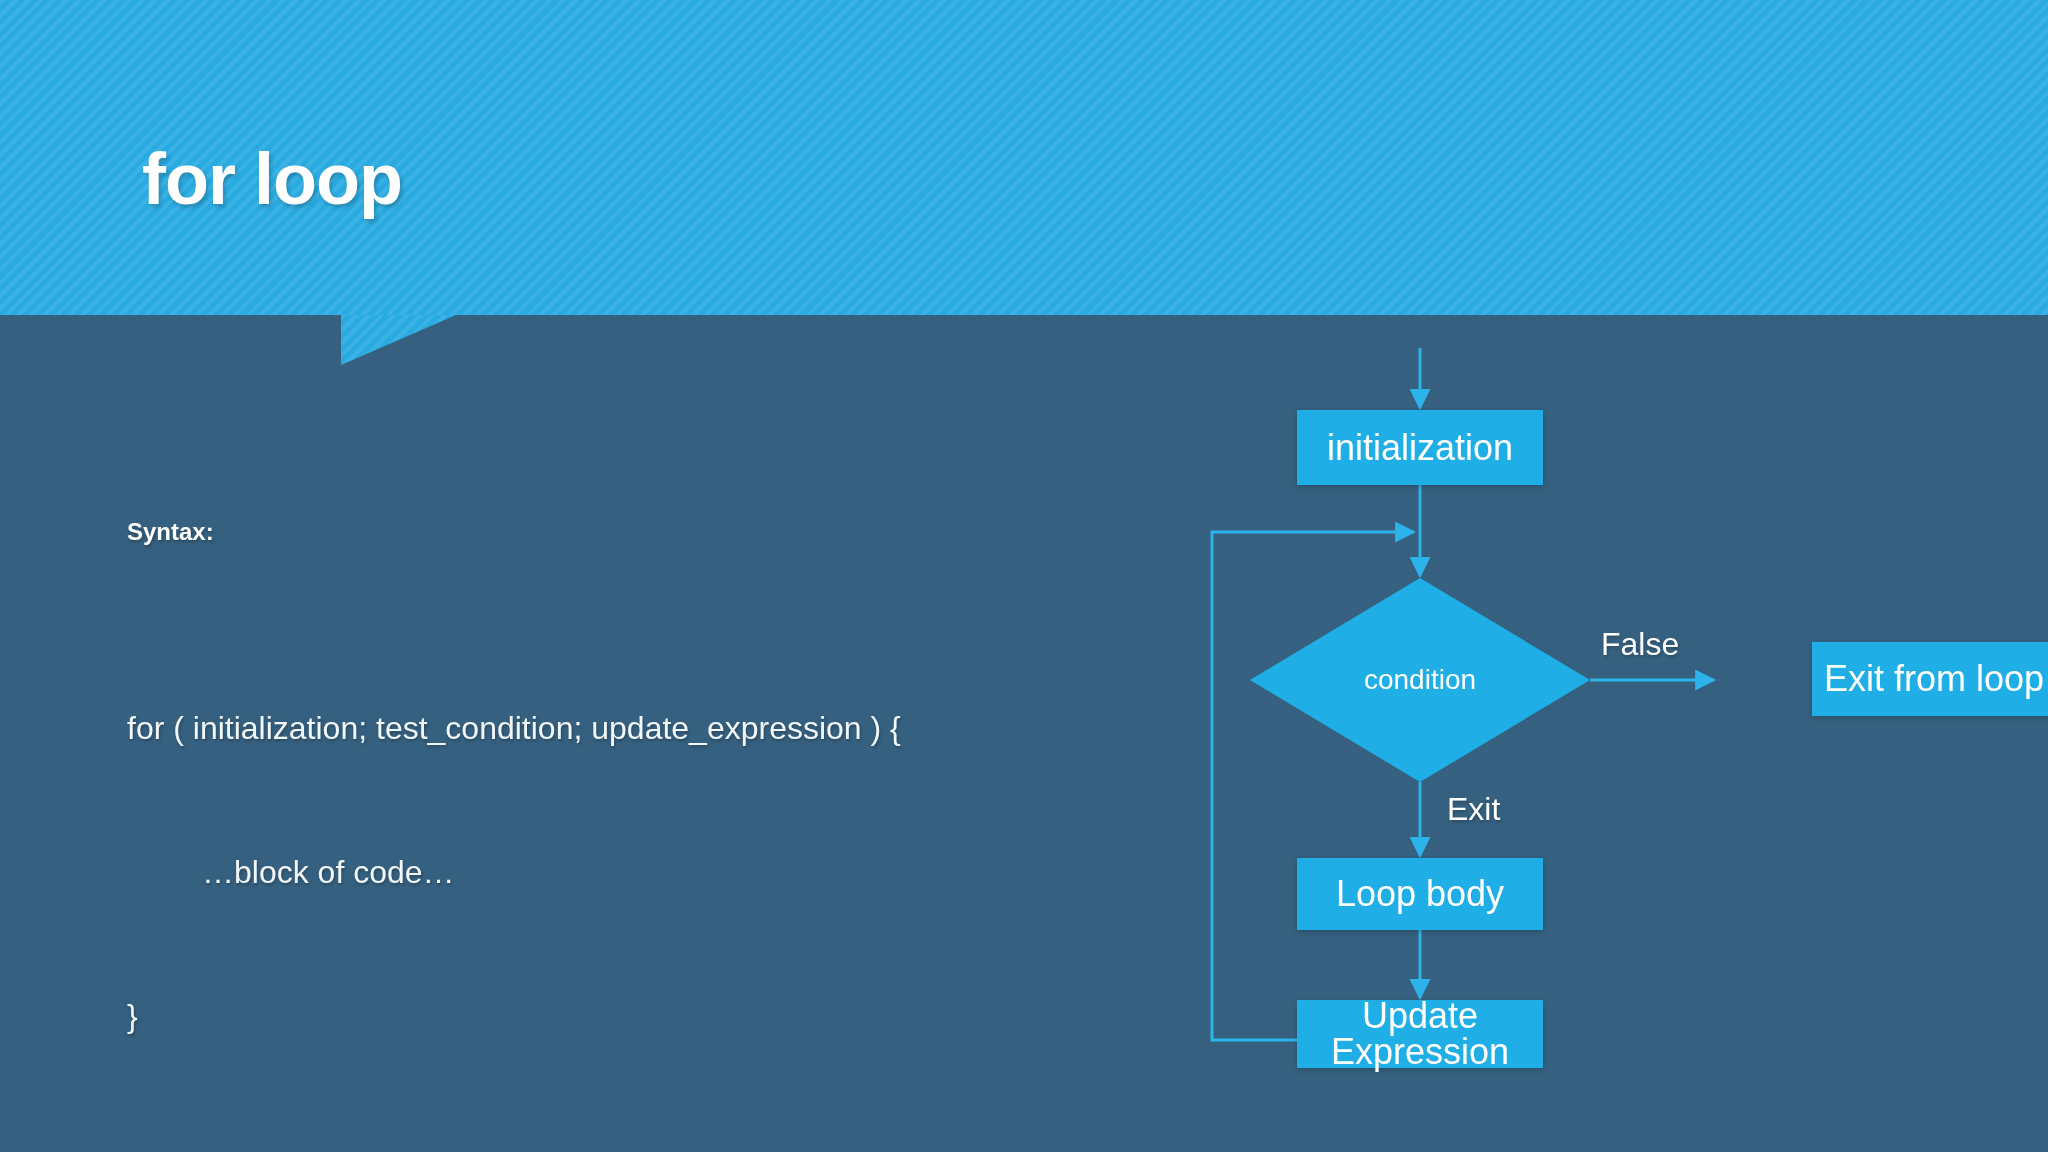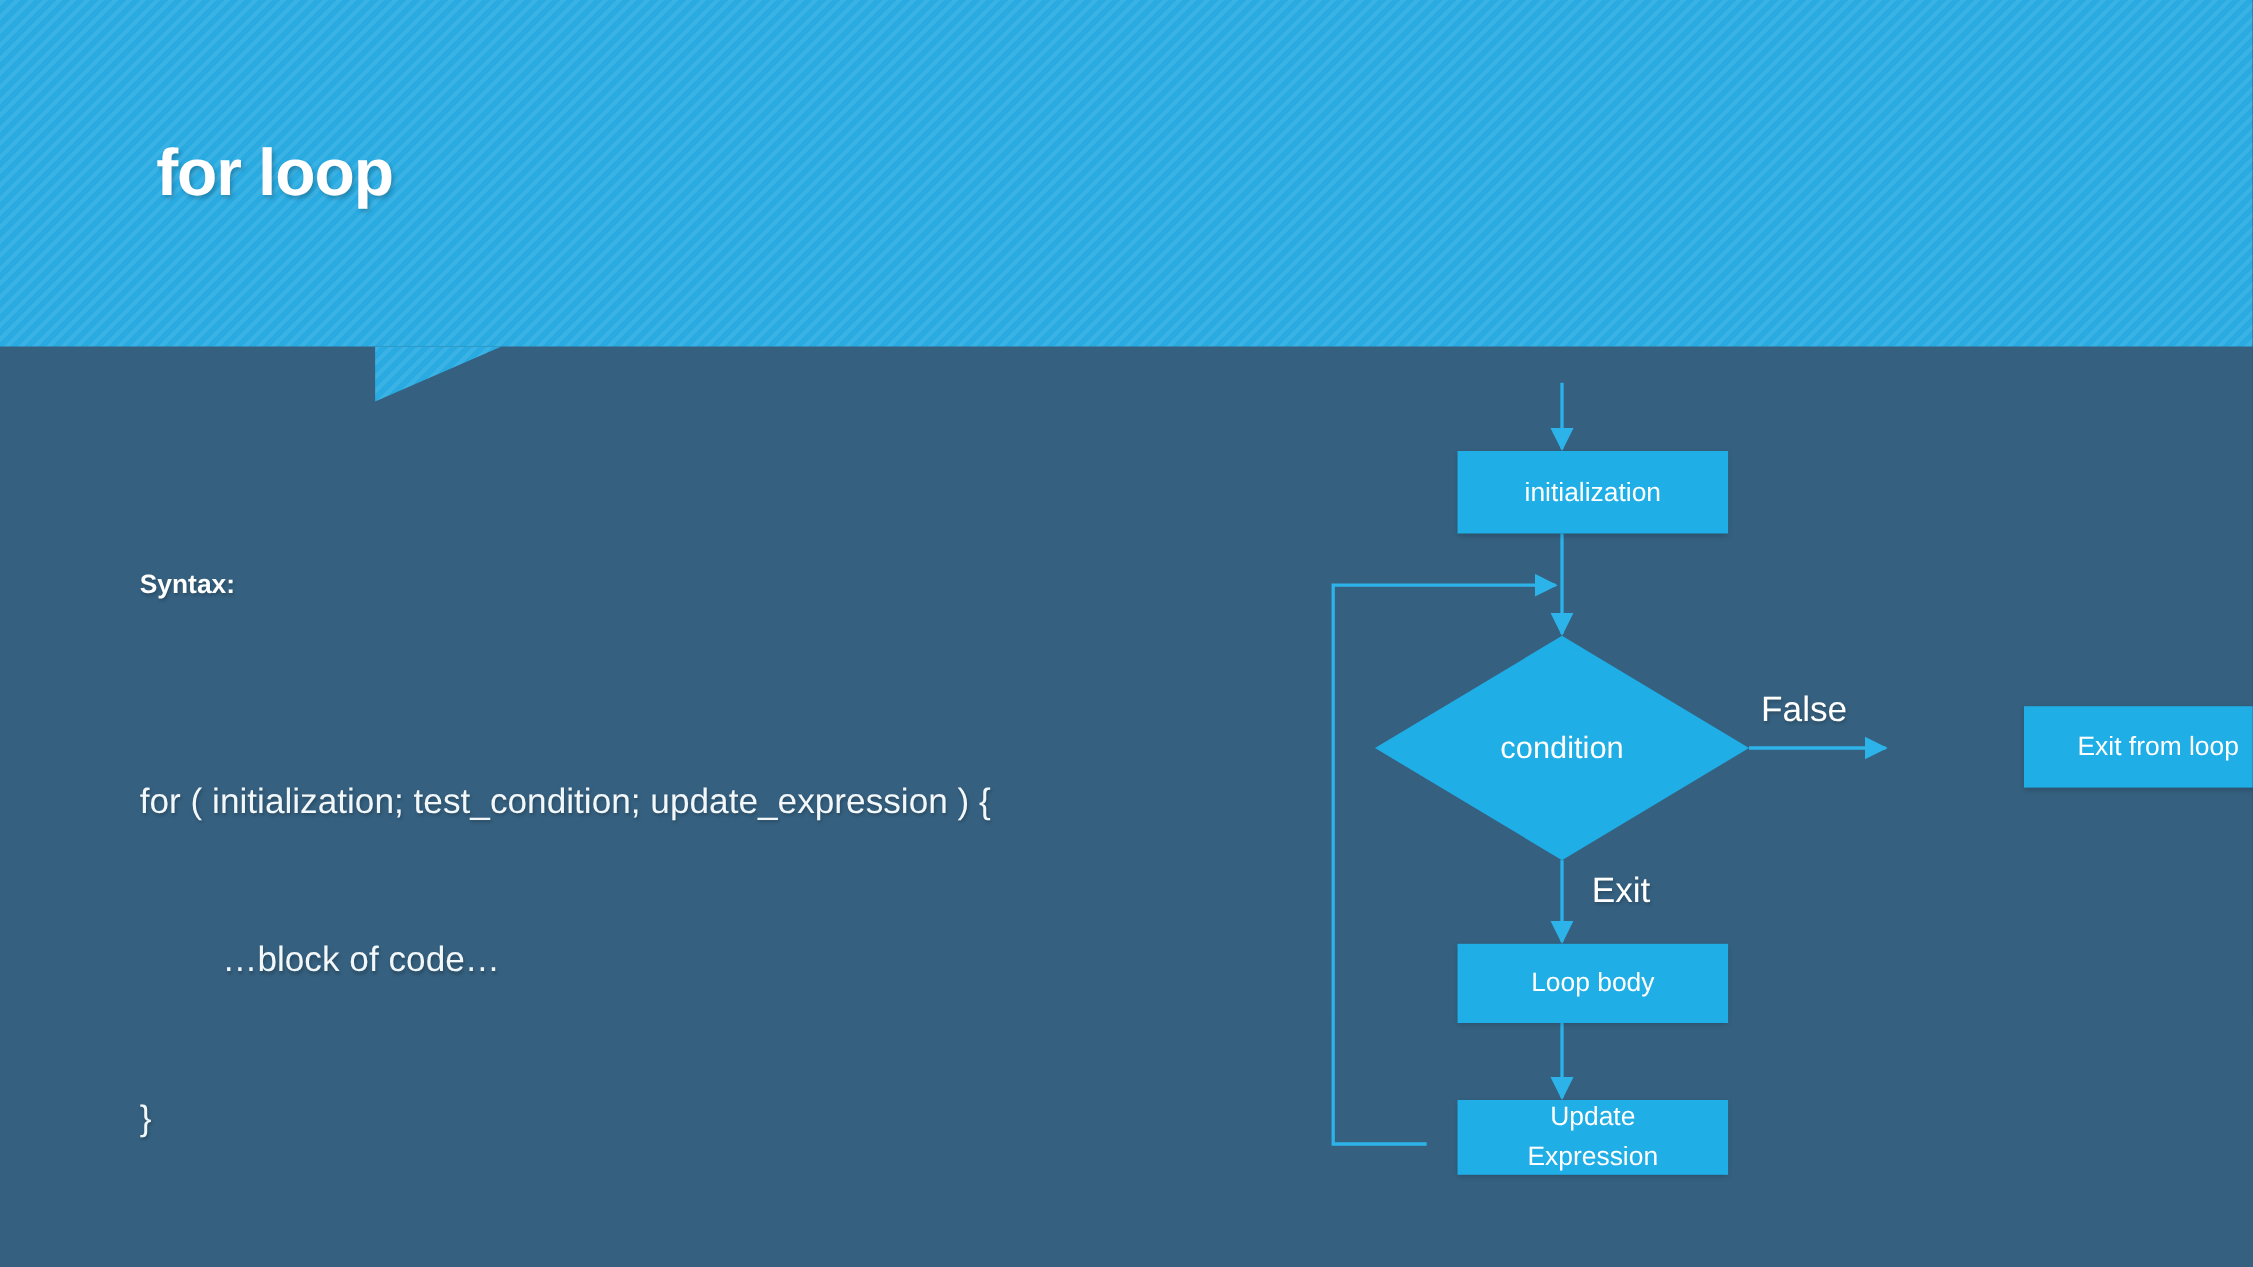--- a/index.html
+++ b/index.html
@@ -52,22 +52,22 @@
         rgba(255,255,255,0.085) 4px,
         rgba(255,255,255,0.0) 4px,
         rgba(255,255,255,0.0) 9px
     );
     clip-path: polygon(0 0, 100% 0, 0 100%);
   }
 
   .slide-title {
     position: absolute;
     left: 142px;
-    top: 122px;
-    font-size: 60px;
+    top: 138px;
+    font-size: 72px;
     font-weight: bold;
     color: #ffffff;
     letter-spacing: -1px;
     text-shadow: 2px 3px 4px rgba(0,0,0,0.22);
     white-space: nowrap;
   }
 
   
   .syntax-label {
     position: absolute;
@@ -95,24 +95,23 @@
   .flow { position: absolute; left: 0; top: 0; width: 2048px; height: 1152px; }
 
   .node {
     position: absolute;
     background: #1faee6;
     color: #ffffff;
     display: flex;
     align-items: center;
     justify-content: center;
     text-align: center;
-    font-size: 24px;
+    font-size: 36px;
     line-height: 36px;
     box-shadow: 0 2px 5px rgba(0,0,0,0.18);
-    margin-left: 28px;
   }
   .node-init      { left: 1297px; top: 410px; width: 246px; height: 75px; }
   .node-exit      { left: 1812px; top: 642px; width: 244px; height: 74px; }
   .node-body      { left: 1297px; top: 858px; width: 246px; height: 72px; }
   .node-update    { left: 1297px; top: 1000px; width: 246px; height: 68px; }
 
   .diamond {
     position: absolute;
     left: 1250px; top: 578px;
     width: 340px; height: 204px;

